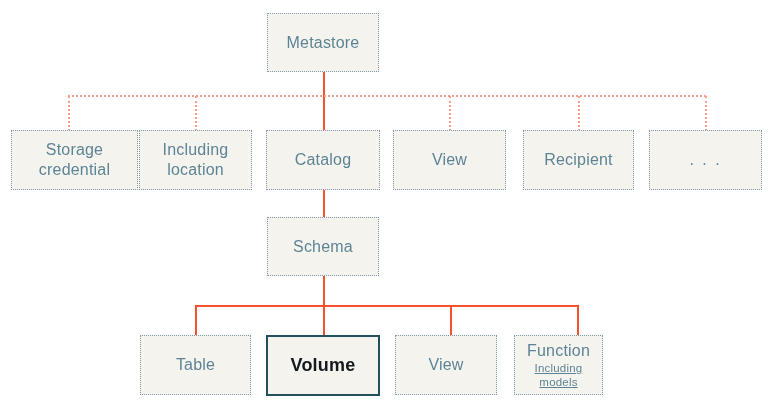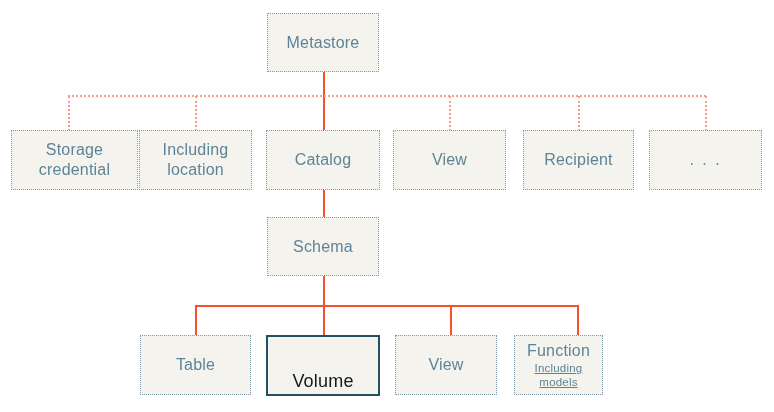--- a/index.html
+++ b/index.html
@@ -31,22 +31,21 @@
     text-align:center;
     font-size:16px;line-height:1.25;
     letter-spacing:.2px;
     padding:2px 12px;
     z-index:2;
   }
   .node.highlight{
     border:2px solid var(--highlight-border);
     color:var(--highlight-text);
     font-size:18px;
-    font-weight:400;
-    justify-content:flex-end;
+    font-weight:700;
   }
   .node .sublabel{
     font-size:11.5px;line-height:1.2;
     max-width:72px;
     margin-top:1px;
     text-decoration:underline;
   }
   .node.more-node{letter-spacing:2px;}
   .line{position:absolute;z-index:1;}
   .solid-v{width:0;border-left:2px solid var(--connector-solid);}

